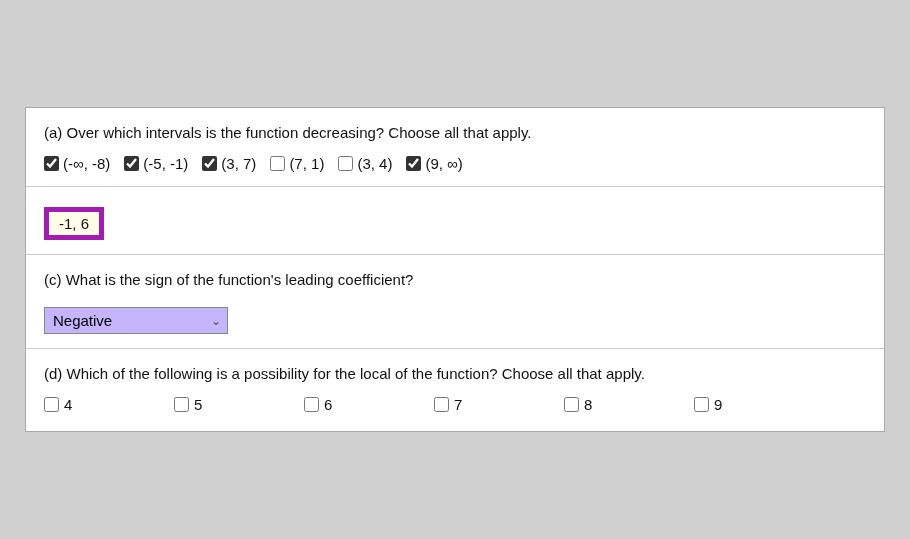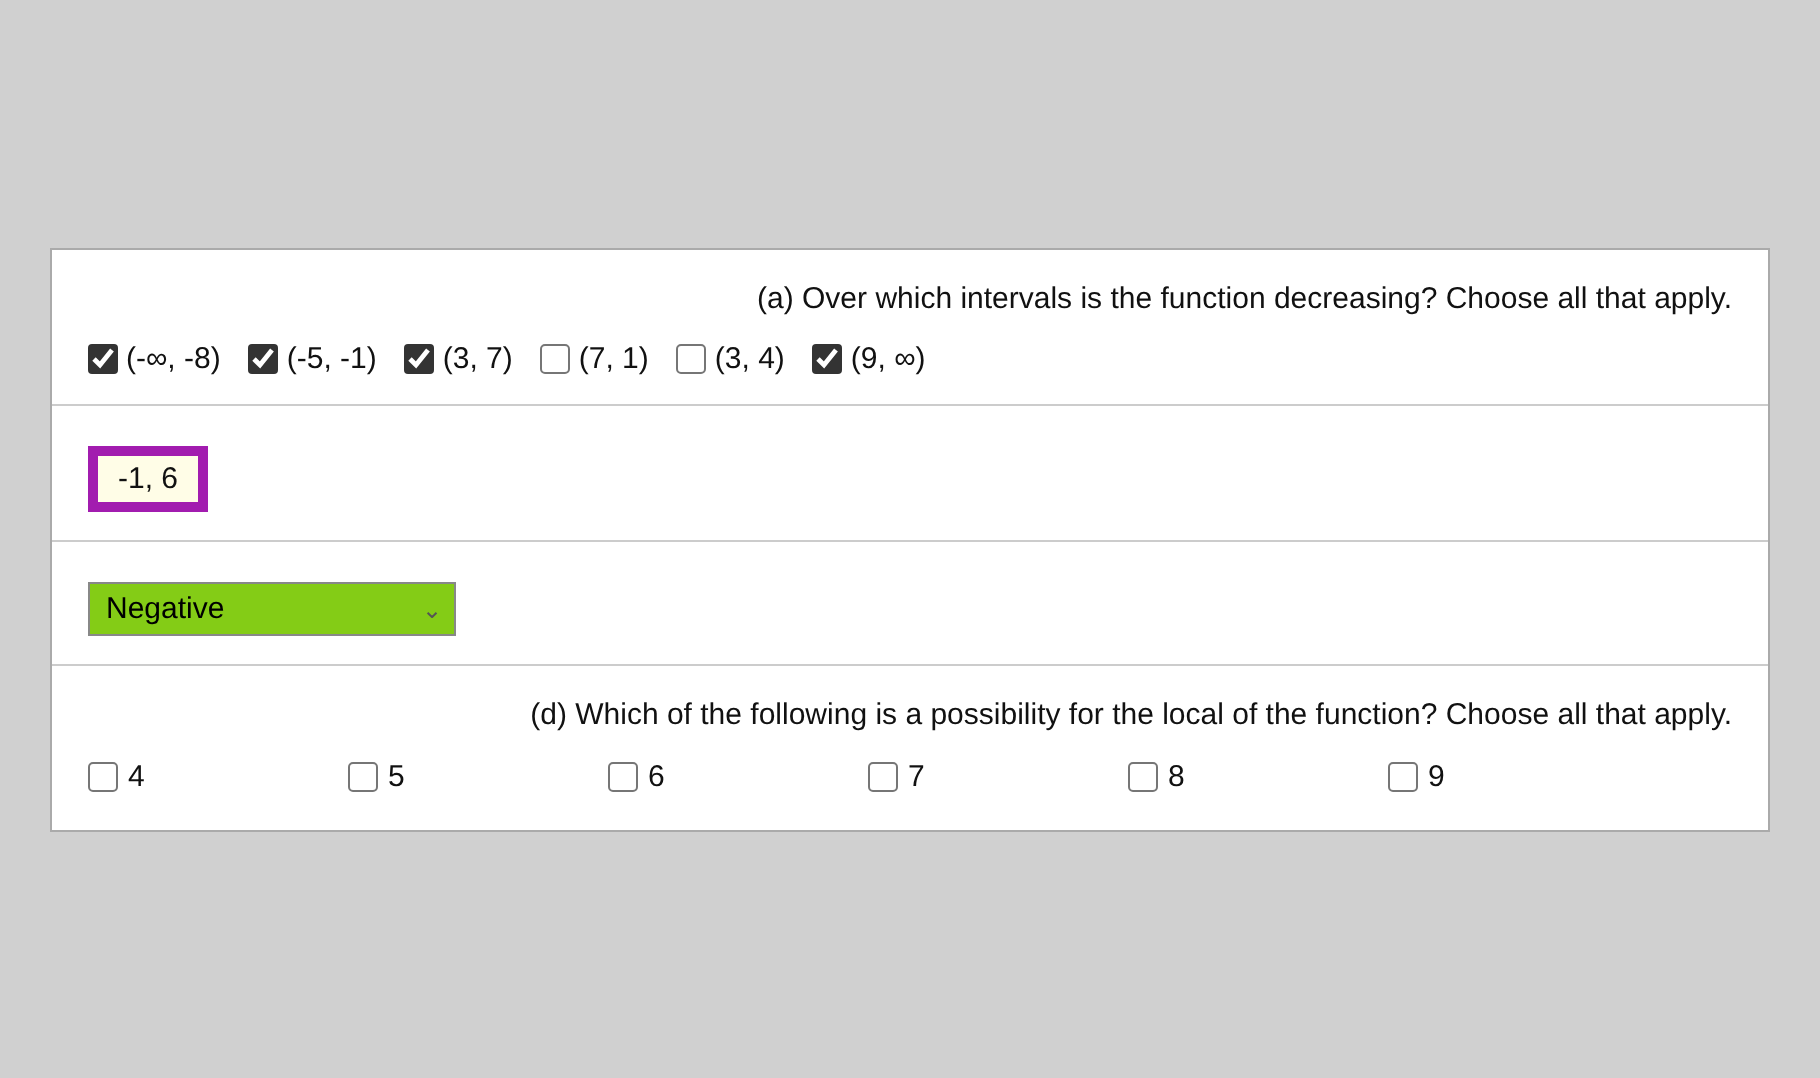--- a/index.html
+++ b/index.html
@@ -21,21 +21,20 @@
     .section {
       padding: 14px 18px 14px 18px;
       border-bottom: 1px solid #ccc;
     }
     .section:last-child {
       border-bottom: none;
     }
     .section-title {
       margin-bottom: 10px;
       line-height: 1.5;
-      text-align: right;
     }
     .checkbox-row {
       display: flex;
       align-items: center;
       gap: 6px;
       flex-wrap: wrap;
       margin-top: 4px;
     }
     .checkbox-item {
       display: flex;
@@ -55,21 +54,21 @@
       background: #fffde7;
       padding: 3px 10px;
       font-size: 15px;
       min-width: 60px;
       margin-top: 6px;
     }
     .dropdown-wrapper {
       display: inline-flex;
       align-items: center;
       border: 1px solid #888;
-      background: #84cc16;
+      background: #c4b5fd;
       margin-top: 6px;
     }
     .dropdown-wrapper select {
       border: none;
       outline: none;
       background: transparent;
       font-size: 15px;
       padding: 4px 8px 4px 8px;
       cursor: pointer;
       appearance: none;
@@ -136,20 +135,21 @@
           <span>(9, ∞)</span>
         </label>
       </div>
   </div>
 
   <div class="section">
     <div class="answer-box">-1, 6</div>
   </div>
 
   <div class="section">
+    <div class="section-title">(c) What is the sign of the function's leading coefficient?</div>
     <div class="dropdown-wrapper">
       <select>
       <option value="Negative">Negative</option><option value="Positive">Positive</option><option value="Zero">Zero</option></select>
       <span class="dropdown-arrow">⌄</span>
     </div>
   </div>
 
   <div class="section">
     <div class="section-title">(d) Which of the following is a possibility for the local of the function? Choose all that apply.</div>
     <div class="degree-row">

